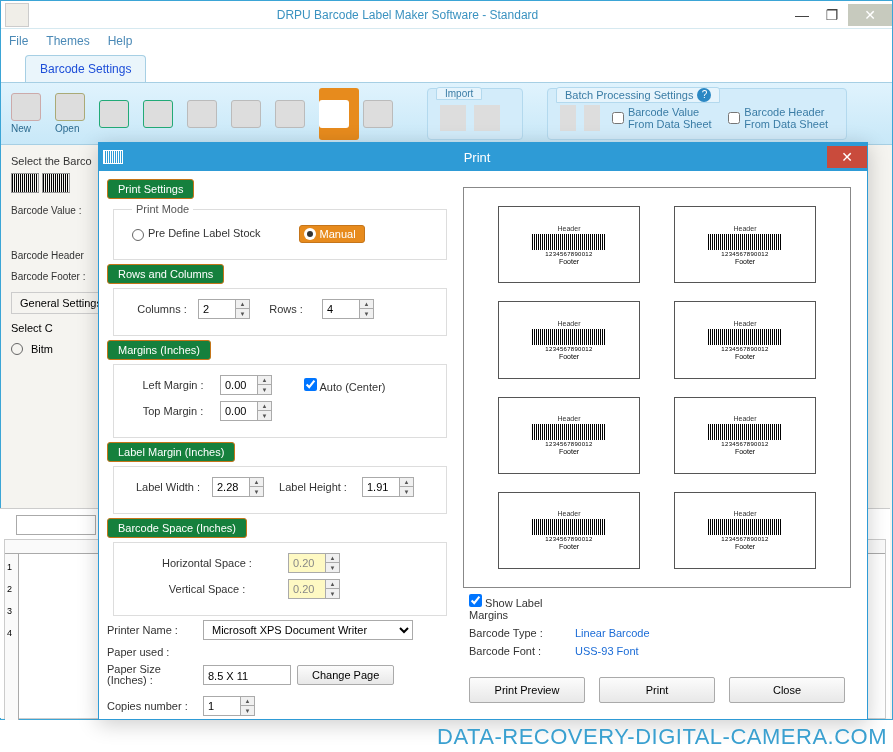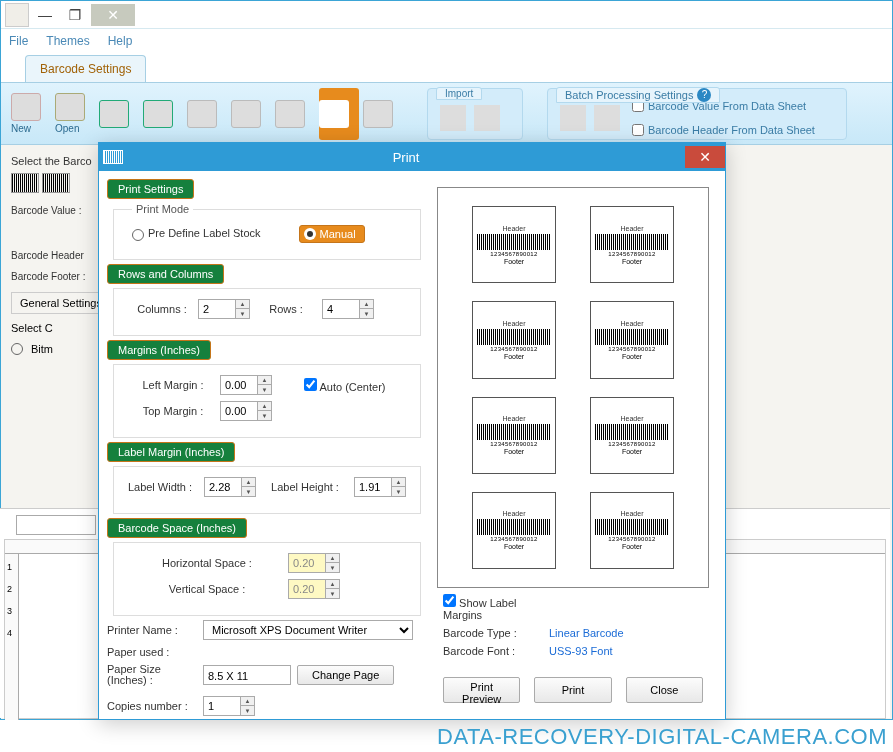--- a/index.html
+++ b/index.html
@@ -11,33 +11,33 @@
 .titlebar .icon { width: 24px; height: 24px; margin-left: 4px; background: #f0eee8; border: 1px solid #ccc; }
 .titlebar .title { flex: 1; text-align: center; color: #3a92c0; font-size: 12px; }
 .titlebar .btns { display: flex; }
 .titlebar .btn { width: 28px; height: 22px; display: flex; align-items: center; justify-content: center; font-size: 14px; color: #444; margin-left: 2px; }
 .titlebar .btn.close { background: #c7cabe; color: #fff; width: 44px; }
 
 .menubar { height: 24px; background: #fff; display: flex; align-items: center; padding-left: 8px; gap: 18px; }
 .menubar span { color: #4a89b6; font-size: 12px; }
 
 .tabrow { height: 30px; background: #fff; display: flex; align-items: flex-end; padding-left: 24px; border-bottom: 1px solid #a6cfe4; }
-.tab { padding: 6px 14px; border: 1px solid #a6cfe4; border-bottom: none; background: #eaf5fb; border-radius: 4px 4px 0 0; color: #a16207; font-size: 12px; }
+.tab { padding: 6px 14px; border: 1px solid #a6cfe4; border-bottom: none; background: #eaf5fb; border-radius: 4px 4px 0 0; color: #1d4ed8; font-size: 12px; }
 
 .ribbon { height: 62px; background: linear-gradient(#e0f3fd, #c8e8f8); display: flex; align-items: center; padding: 4px 10px; gap: 4px; border-bottom: 1px solid #a6cfe4; }
 .ribbon-item { display: flex; flex-direction: column; align-items: flex-start; justify-content: center; width: 40px; height: 52px; }
 .ribbon-item .ico { width: 30px; height: 28px; background: #ddd; border-radius: 3px; }
 .ribbon-item .lbl { font-size: 10px; color: #2b6a8f; margin-top: 2px; }
 .ribbon-item.print-active { background: #e78b1d; border-radius: 3px; }
 .ribbon-item.print-active .ico { background: #fff; }
 
 .ribbon-group { margin-left: 20px; background: #d3ecfa; border: 1px solid #b3d9ee; border-radius: 4px; padding: 2px 8px; height: 52px; display: flex; align-items: center; position: relative; }
 .ribbon-group .grp-title { position: absolute; top: -2px; left: 8px; font-size: 10px; color: #3a7ca5; background: #e6f4fc; padding: 0 8px; border: 1px solid #b3d9ee; border-radius: 3px 3px 0 0; }
 .ribbon-group .ico { width: 26px; height: 26px; background: #ddd; margin: 8px 4px 0; }
-.ribbon-group .chk-col { margin-top: 8px; display: flex; flex-direction: column; gap: 12px; margin-left: 8px; }
+.ribbon-group .chk-col { margin-top: 8px; display: flex; flex-direction: row; gap: 12px; margin-left: 8px; }
 .ribbon-group .chk-row { display: flex; align-items: center; gap: 4px; font-size: 10px; color: #3a7ca5; }
 .ribbon-group input[type=checkbox] { width: 12px; height: 12px; }
 .help-circ { width: 14px; height: 14px; border-radius: 50%; background: #2b88c4; color: #fff; font-size: 10px; display: inline-flex; align-items: center; justify-content: center; margin-left: 4px; }
 
 .workspace { padding: 10px; display: flex; gap: 10px; }
 .left-panel { width: 100px; overflow: hidden; }
 .left-panel .sel-label { font-size: 11px; color: #333; margin-bottom: 6px; white-space: nowrap; }
 .left-panel .bc-samples { display: flex; gap: 3px; margin-bottom: 12px; }
 .left-panel .bc-sample { width: 28px; height: 20px; border: 1px solid #999; background: repeating-linear-gradient(90deg, #000 0 1px, transparent 1px 2px); }
 .left-panel .field-label { font-size: 10px; color: #333; margin: 10px 0; white-space: nowrap; }
@@ -46,21 +46,21 @@
 
 .canvas-area { position: absolute; left: 0; top: 508px; width: 890px; height: 210px; background: #fff; border-top: 1px solid #ccc; }
 .canvas-area .tabbar { height: 26px; display: flex; align-items: flex-end; }
 .canvas-area .ctab { width: 80px; height: 20px; border: 1px solid #aaa; background: #fff; margin-left: 16px; }
 .canvas-area .ruler-area { height: 180px; border: 1px solid #ccc; margin: 4px; background: #fff; position: relative; }
 .canvas-area .hruler { height: 14px; border-bottom: 1px solid #aaa; background: #fafafa; font-size: 9px; padding-left: 16px; }
 .canvas-area .vruler { position: absolute; left: 0; top: 14px; width: 14px; height: 166px; border-right: 1px solid #aaa; background: #fafafa; font-size: 9px; }
 .canvas-area .vtick { position:absolute; left:2px; font-size:9px; }
 
 
-.print-dialog { position: absolute; left: 98px; top: 142px; width: 628px; height: 578px; background: #fff; border: 1px solid #2e9bd6; box-shadow: 0 4px 20px rgba(0,0,0,.2); }
+.print-dialog { position: absolute; left: 98px; top: 142px; width: 770px; height: 578px; background: #fff; border: 1px solid #2e9bd6; box-shadow: 0 4px 20px rgba(0,0,0,.2); }
 .print-dialog .dlg-title { height: 28px; background: #2e9bd6; display: flex; align-items: center; color: #fff; }
 .print-dialog .dlg-title .ico { width: 24px; margin-left: 4px; }
 .print-dialog .dlg-title .bcico { width: 20px; height: 14px; background: repeating-linear-gradient(90deg, #fff 0 1px, #2e9bd6 1px 2px); border: 1px solid #fff; }
 .print-dialog .dlg-title .txt { flex: 1; text-align: center; font-size: 13px; }
 .print-dialog .dlg-title .close { width: 40px; height: 22px; background: #c94b3c; color: #fff; display: flex; align-items: center; justify-content: center; font-size: 14px; }
 
 .dlg-body { display: flex; padding: 8px; gap: 8px; height: 548px; }
 .dlg-left { width: 340px; }
 .dlg-right { flex: 1; display: flex; flex-direction: column; }
 
@@ -110,20 +110,21 @@
 .ico-open { background: linear-gradient(#f8e070,#e6a830); border:1px solid #aa7; }
 .ico-save { background: linear-gradient(#6bbce8,#2b88c4); border:1px solid #2a7; }
 .ico-gen { background: #d8d8d8; border: 1px solid #bbb; }
 </style>
 </head>
 <body>
 
 <div class="main-window">
   <div class="titlebar">
     <div class="icon"></div>
+    <div class="title">DRPU Barcode Label Maker Software - Standard</div>
     <div class="btns">
       <div class="btn">—</div>
       <div class="btn">❐</div>
       <div class="btn close">✕</div>
     </div>
   </div>
 
   <div class="menubar">
     <span>File</span>
     <span>Themes</span>
@@ -296,21 +297,21 @@
                   <div class="spbtn">▲</div>
                   <div class="spbtn">▼</div>
                 </div>
               </div>
           </div>
         </div>
       </div>
 
       <div class="section-outer">
         <div class="section-header">Label Margin (Inches)</div>
-        <div class="section-box" style="padding-left:8px;">
+        <div class="section-box" style="padding-left:16px;">
           <div class="row">
             <label class="lbl-right" style="width:76px">Label Width :</label>
             <div class="spinner">
                 <input value="2.28" style="">
                 <div class="spbtns">
                   <div class="spbtn">▲</div>
                   <div class="spbtn">▼</div>
                 </div>
               </div>
             <label class="lbl-right" style="width:86px">Label Height :</label>

